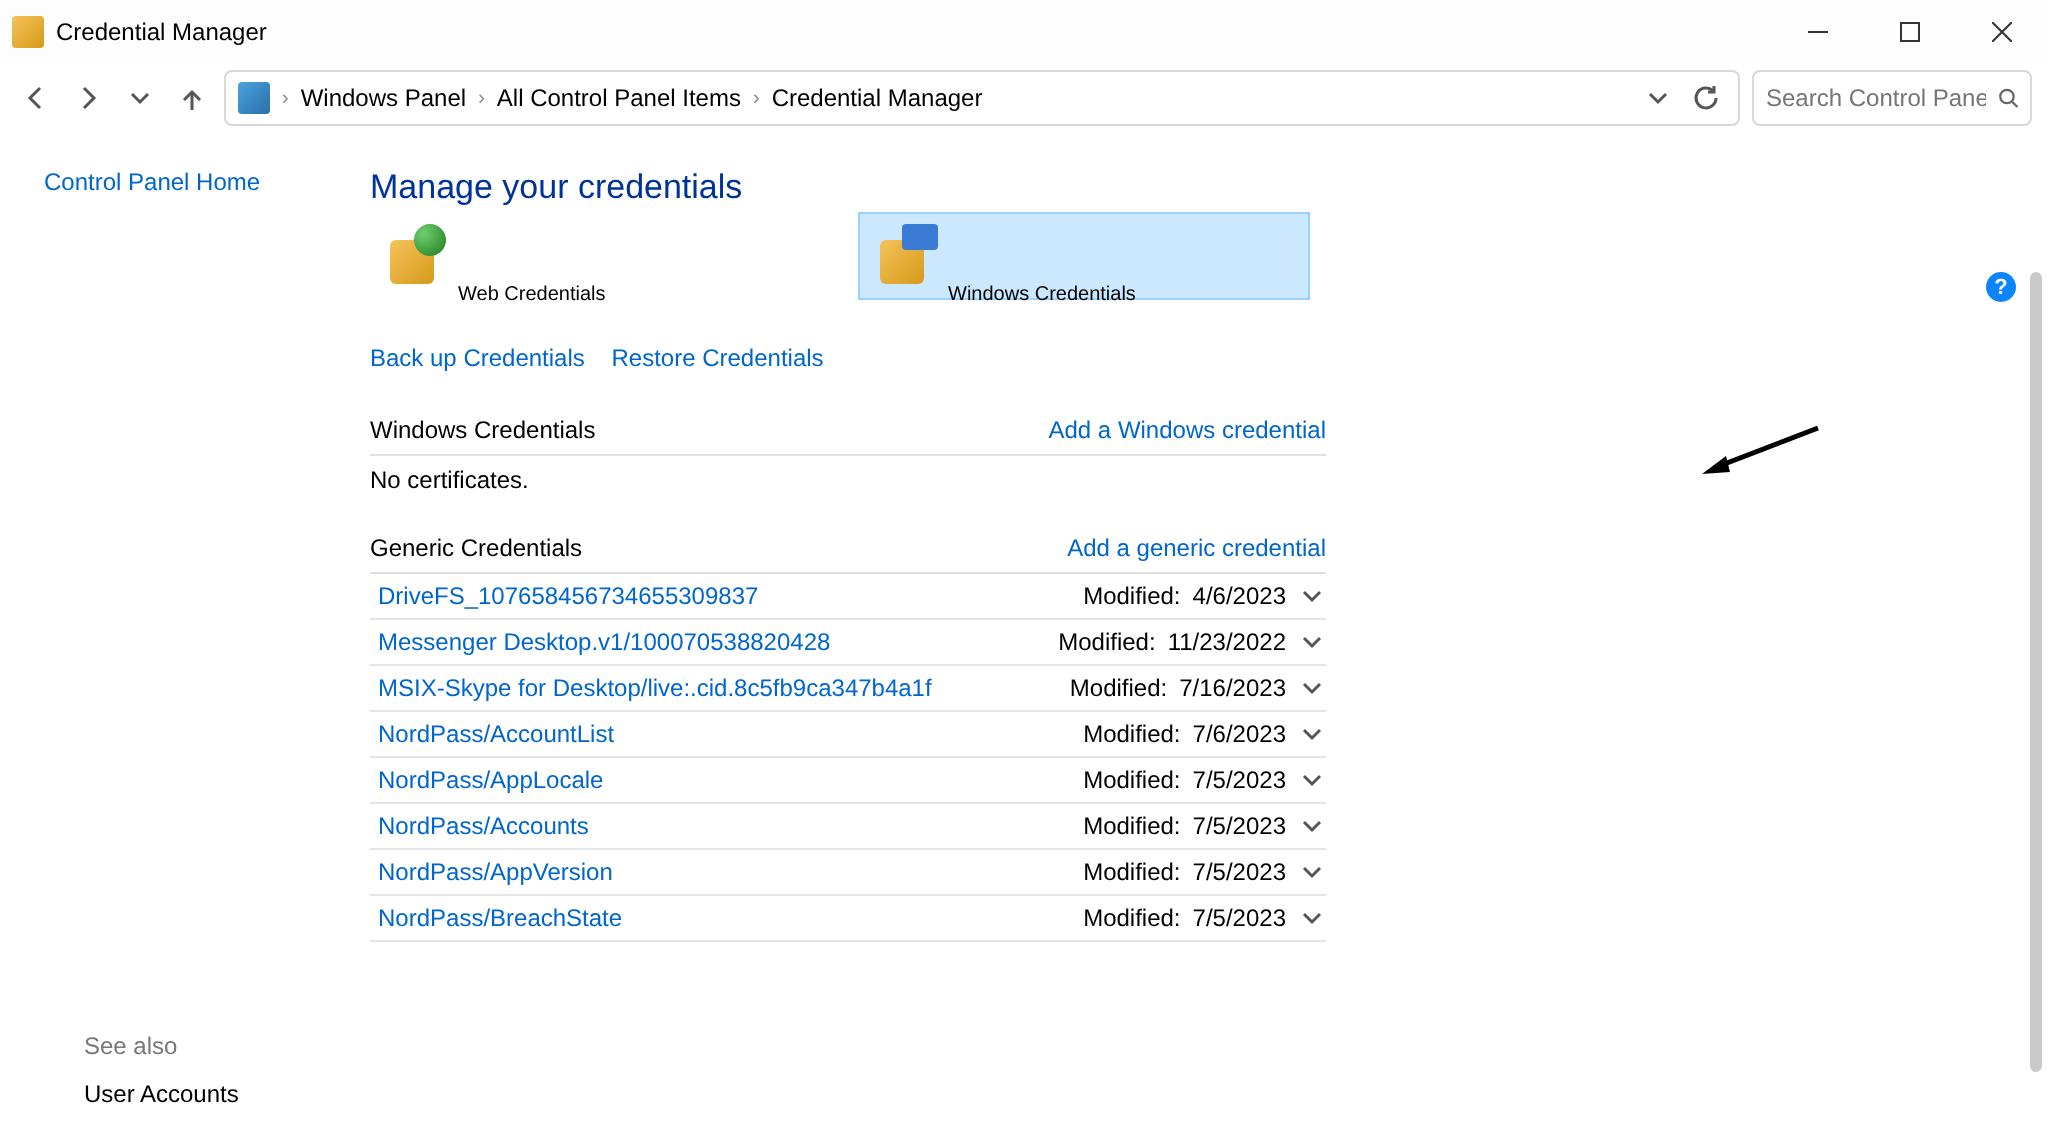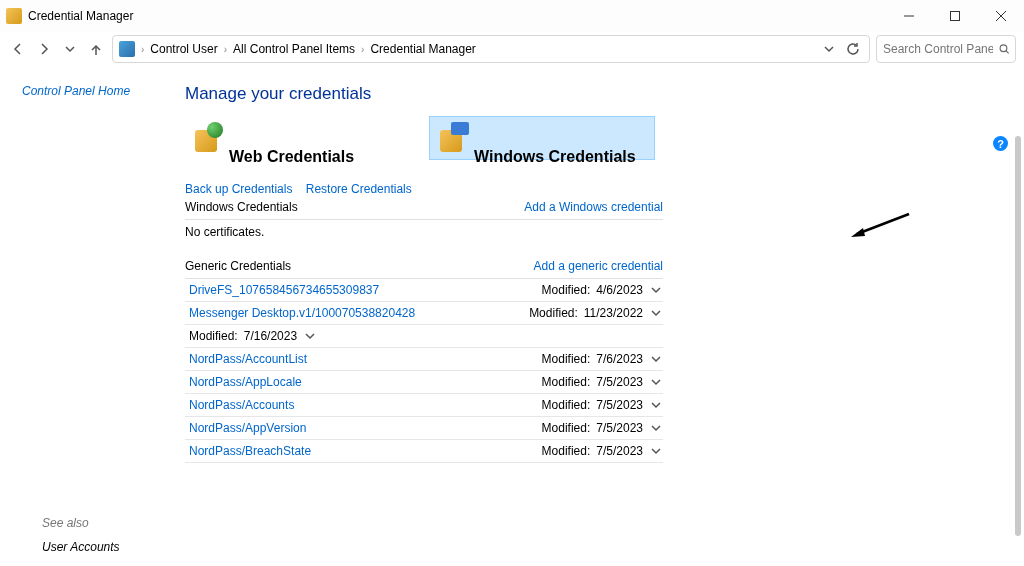--- a/index.html
+++ b/index.html
@@ -21,40 +21,40 @@
   .addrbox .cp-icon { width: 16px; height: 16px; background: linear-gradient(135deg,#4aa3df,#2a6fa8); border-radius: 2px; }
   .crumb { font-size: 12px; color: #000; white-space: nowrap; }
   .crumb-sep { color: #888; font-size: 10px; padding: 0 2px; }
   .addrbox .spacer { flex: 1; }
   .searchbox { width: 140px; height: 28px; border: 1px solid #d8d8d8; border-radius: 4px; display: flex; align-items: center; padding: 0 6px; gap: 6px; }
   .searchbox input { border: none; outline: none; font-size: 12px; width: 100%; color: #666; background: transparent; }
   .searchbox svg { width: 12px; height: 12px; stroke: #666; stroke-width: 1.5; fill: none; }
 
   
   .body { display: flex; height: calc(566px - 32px - 34px); position: relative; }
-  .leftcol { width: 185px; padding: 18px 16px 0 22px; font-style: italic; }
+  .leftcol { width: 185px; padding: 18px 16px 0 22px; }
   .link { color: #0066cc; font-size: 12px; cursor: default; }
   .leftcol .seealso-block { position: absolute; bottom: 12px; left: 22px; margin-left: 20px; }
   .seealso-head { color: #777; font-size: 12px; margin-bottom: 10px; }
 
   .maincol { flex: 1; padding: 18px 0 0 0; position: relative; overflow: hidden; }
   .maincol-inner { width: 660px; margin-left: 0; }
-  .page-title { color: #003399; font-size: 17px; font-weight: 400; margin-bottom: 12px; }
+  .page-title { color: #003399; font-size: 17px; font-weight: 400; margin-bottom: 2px; }
   .page-sub { font-size: 12px; color: #000; margin-bottom: 18px; }
 
   .tab-row { display: flex; gap: 18px; margin-bottom: 22px; }
   .tab { width: 226px; height: 44px; display: flex; align-items: center; gap: 8px; padding: 0 8px; }
   .tab.active { background: #cce8ff; border: 1px solid #99d1ff; }
   .tab-icon { width: 28px; height: 28px; position: relative; }
   .tab-icon .safe { width: 22px; height: 22px; background: linear-gradient(135deg,#f5c35a,#d69a1a); border-radius: 3px; position: absolute; bottom: 0; left: 2px; }
   .tab-icon .globe { width: 16px; height: 16px; border-radius: 50%; background: radial-gradient(circle at 30% 30%, #6fcf6f, #1e7a1e); position: absolute; top: -2px; right: -2px; }
   .tab-icon .monitor { width: 18px; height: 13px; background: #3a7bd5; border-radius: 2px; position: absolute; top: -2px; right: -3px; }
-  .tab-label { font-size: 16px; font-weight: 700; color: #000; margin-top: 38px; }
-
-  .action-links { }
+  .tab-label { font-size: 10px; font-weight: 400; color: #000; margin-top: 38px; }
+
+  .action-links { margin-bottom: 18px; }
   .action-links .link { margin-right: 10px; }
 
   .section { width: 478px; }
   .sec-head { display: flex; justify-content: space-between; align-items: baseline; border-bottom: 1px solid #e0e0e0; padding: 4px 0 5px 0; }
   .sec-head .sec-title { color: #000; font-size: 12px; }
   .sec-empty { padding: 5px 0 16px 0; font-size: 12px; }
 
   .cred-row { display: flex; justify-content: space-between; align-items: center; border-bottom: 1px solid #e6e6e6; padding: 5px 0 5px 4px; height: 23px; }
   .cred-row .cname { color: #0066cc; font-size: 12px; white-space: nowrap; overflow: hidden; text-overflow: ellipsis; max-width: 280px; }
   .cred-row .right { display: flex; align-items: center; gap: 6px; color: #000; font-size: 12px; }
@@ -115,21 +115,21 @@
     </div>
   <div class="nav-icon">
       <svg viewBox="0 0 14 14">
         <polyline points="3,8 7,4 11,8"></polyline>
         <line x1="7" y1="4" x2="7" y2="13"></line>
       </svg>
     </div>
   <div class="addrbox">
     <div class="cp-icon"></div>
     <span class="crumb-sep">›</span>
-    <span class="crumb">Control User</span>
+    <span class="crumb">Windows Panel</span>
     <span class="crumb-sep">›</span>
     <span class="crumb">All Control Panel Items</span>
     <span class="crumb-sep">›</span>
     <span class="crumb">Credential Manager</span>
     <div class="spacer"></div>
     <div class="nav-icon">
         <svg viewBox="0 0 14 14">
           <polyline points="3,5 7,9 11,5"></polyline>
         </svg>
       </div>
@@ -219,20 +219,21 @@
                 <span>Modified:</span>
                 <span>11/23/2022</span>
                 <span class="chev">
                   <svg viewBox="0 0 10 10">
                     <polyline points="1,3 5,7 9,3"></polyline>
                   </svg>
                 </span>
               </span>
             </div>
             <div class="cred-row">
+              <span class="cname">MSIX-Skype for Desktop/live:.cid.8c5fb9ca347b4a1f</span>
               <span class="right">
                 <span>Modified:</span>
                 <span>7/16/2023</span>
                 <span class="chev">
                   <svg viewBox="0 0 10 10">
                     <polyline points="1,3 5,7 9,3"></polyline>
                   </svg>
                 </span>
               </span>
             </div>

